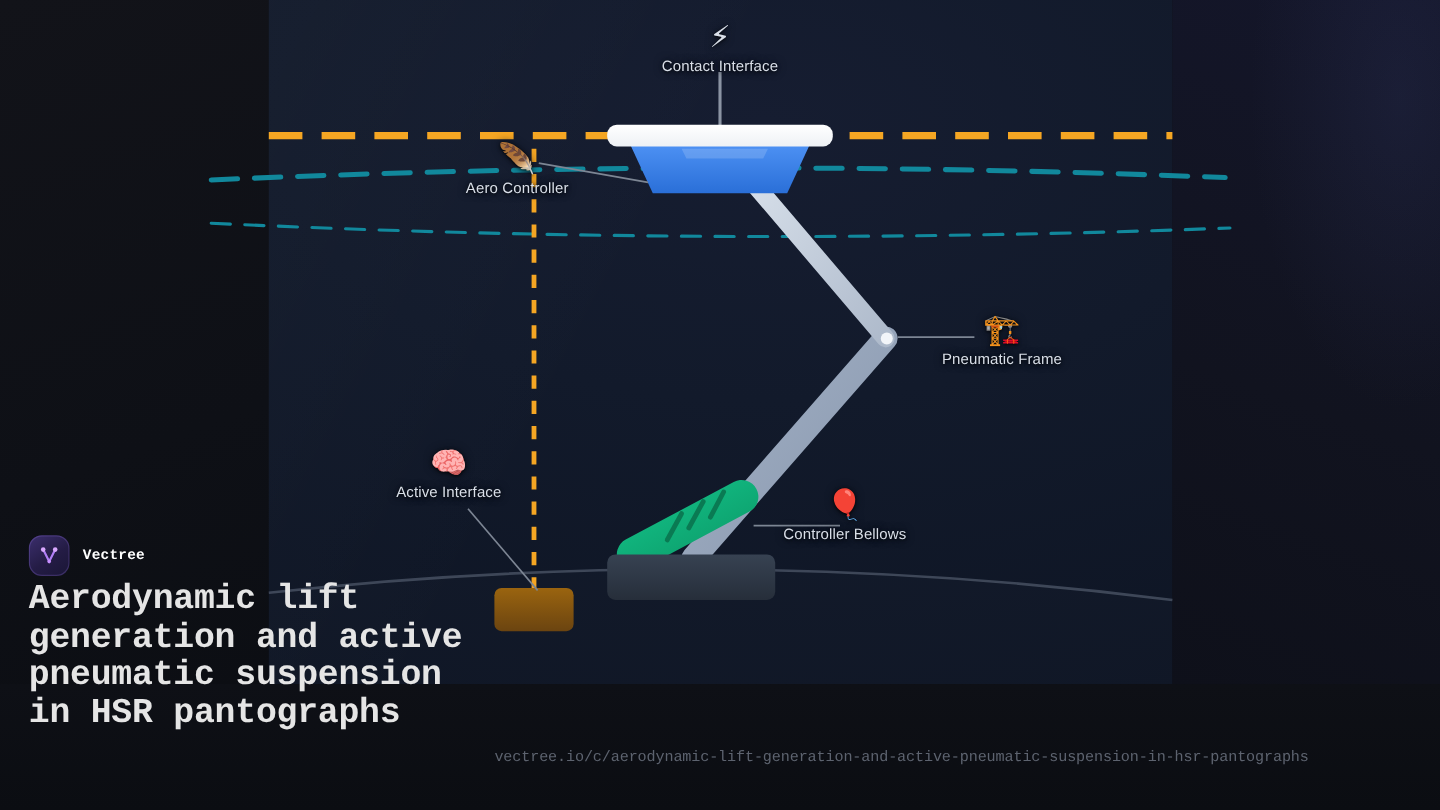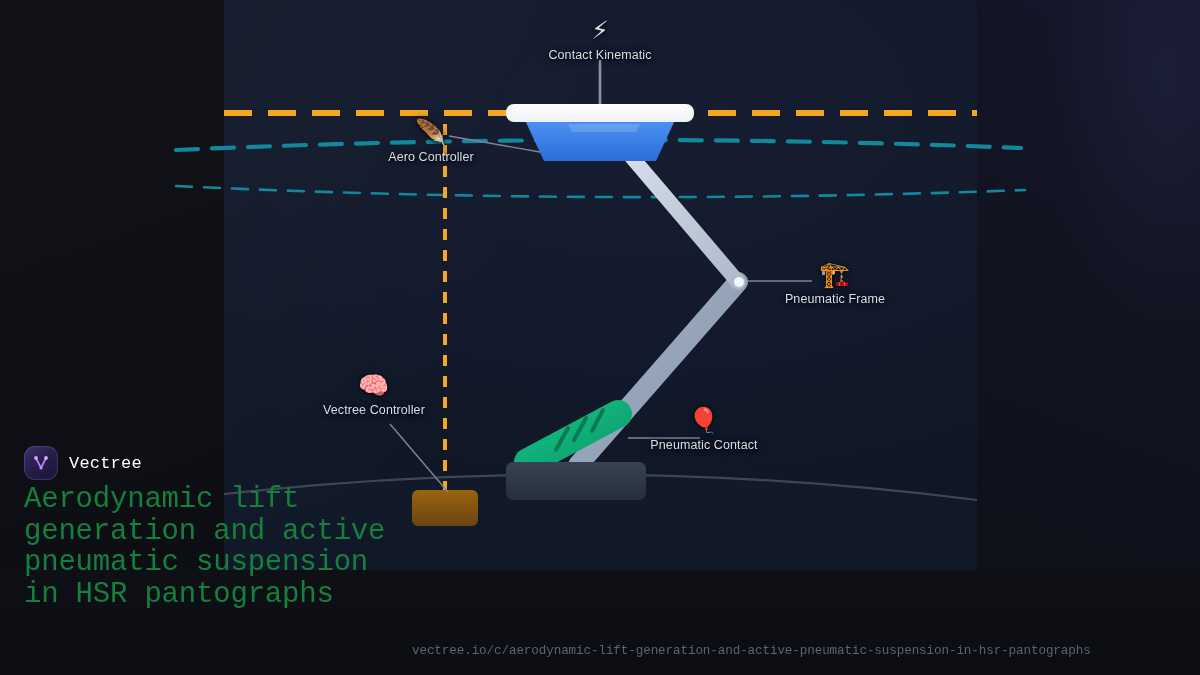--- a/index.html
+++ b/index.html
@@ -99,47 +99,46 @@
     border-radius: 11px;
     background: linear-gradient(145deg, #3c2f6e 0%, #241c45 55%, #1a1636 100%);
     box-shadow: inset 0 0 0 1px rgba(170,130,255,0.22);
     display: flex;
     align-items: center;
     justify-content: center;
   }
   .brand-name {
     color: #ffffff;
     font-family: "Liberation Mono", monospace;
-    font-size: 17px;
-    font-weight: normal;
+    font-size: 12px;
+    font-weight: bold;
     letter-spacing: 0.2px;
   }
   .headline {
     position: absolute;
     left: 24px;
     top: 484px;
     width: 392px;
-    color: #15803d;
+    color: #e5e5e5;
     font-family: "Liberation Mono", monospace;
     font-size: 29px;
-    font-weight: normal;
+    font-weight: bold;
     line-height: 1.09;
     letter-spacing: -0.2px;
     white-space: pre-wrap;
   }
   .url {
     position: absolute;
     left: 412px;
     top: 624px;
     color: #5d636f;
     font-family: "Liberation Mono", monospace;
     font-size: 12.6px;
     letter-spacing: -0.1px;
     white-space: nowrap;
-    margin-top: 20px;
   }
 </style>
 </head>
 <body>
 
 <div id="stage">
 
   <div class="bg-left"></div>
   <div class="bg-center"></div>
   <div class="bg-right"></div>
@@ -214,41 +213,41 @@
     <rect x="412" y="490" width="66" height="36" rx="6" fill="url(#gradCtrl)"></rect>
 
     <line x1="449" y1="136" x2="540" y2="152" stroke="#7d8694" stroke-width="1.4"></line>
     <line x1="748" y1="281" x2="812" y2="281" stroke="#7d8694" stroke-width="1.4"></line>
     <line x1="390" y1="424" x2="448" y2="492" stroke="#7d8694" stroke-width="1.4"></line>
     <line x1="628" y1="438" x2="700" y2="438" stroke="#7d8694" stroke-width="1.4"></line>
   </svg>
 
   <div class="node-label" style="left:600px; top:18px;">
     <span class="node-emoji">⚡</span>
-    <span>Contact Kinematic</span>
+    <span>Contact Interface</span>
   </div>
 
   <div class="node-label" style="left:431px; top:120px;">
     <span class="node-emoji">🪶</span>
     <span>Aero Controller</span>
   </div>
 
   <div class="node-label" style="left:835px; top:262px;">
     <span class="node-emoji">🏗️</span>
     <span>Pneumatic Frame</span>
   </div>
 
   <div class="node-label" style="left:374px; top:373px;">
     <span class="node-emoji">🧠</span>
-    <span>Vectree Controller</span>
+    <span>Active Interface</span>
   </div>
 
   <div class="node-label" style="left:704px; top:408px;">
     <span class="node-emoji">🎈</span>
-    <span>Pneumatic Contact</span>
+    <span>Controller Bellows</span>
   </div>
 
   <div class="brand-row">
     <div class="brand-logo">
       <svg width="20" height="20" viewBox="0 0 20 20" aria-hidden="true">
         <path d="M5 5 L10 15 L15 5" fill="none" stroke="#b07ef5" stroke-width="1.8" stroke-linecap="round" stroke-linejoin="round"></path>
         <circle cx="5" cy="5" r="1.9" fill="#d9a7ff"></circle>
         <circle cx="15" cy="5" r="1.9" fill="#d9a7ff"></circle>
         <circle cx="10" cy="15" r="1.5" fill="#c78fff"></circle>
       </svg>

